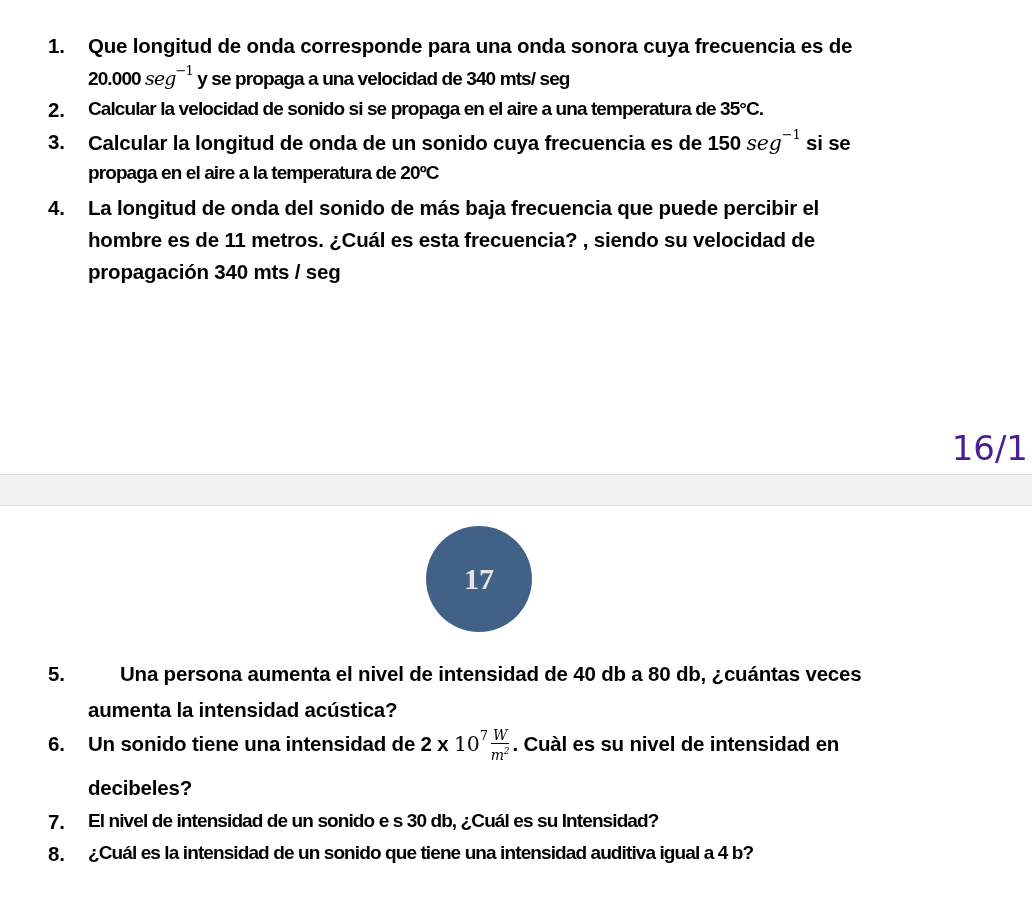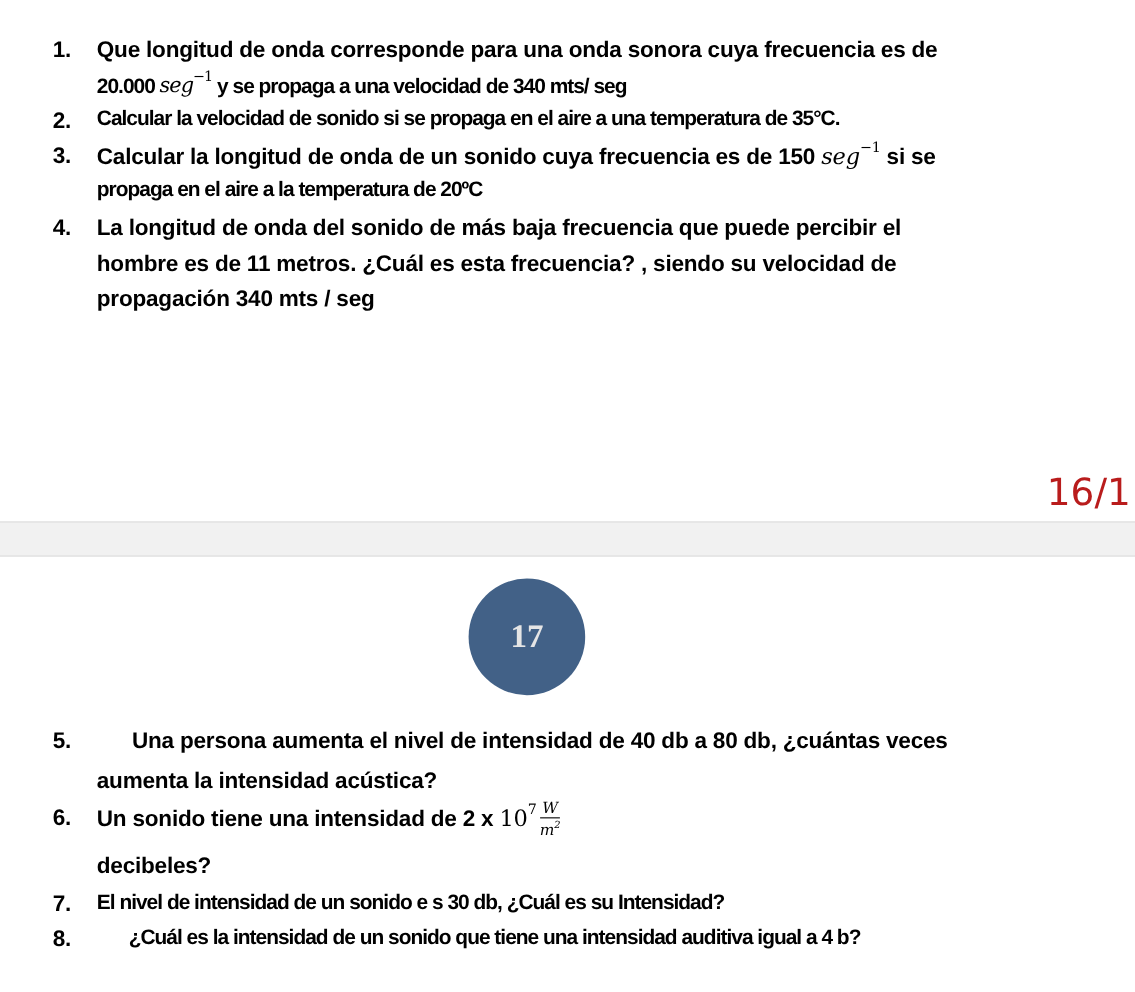--- a/index.html
+++ b/index.html
@@ -17,21 +17,21 @@
   .cond { letter-spacing: -0.9px; font-size: 19px; text-align: center; }
   .math { font-family: "DejaVu Serif", "Liberation Serif", serif; font-style: italic; font-weight: normal; }
   .math sup { font-size: 13px; font-style: normal; position: relative; top: -3px; }
   .frac { display: inline-block; vertical-align: middle; text-align: center; font-family: "DejaVu Serif", serif; font-style: italic; font-weight: normal; font-size: 14px; line-height: 15px; margin: 0 3px; }
   .frac .n { display: block; border-bottom: 1.5px solid #000; padding: 0 2px; }
   .frac .d { display: block; }
   .frac .d sup { font-size: 9px; }
 
   #page-sep-label {
     position: absolute; right: 4px; top: 428px;
-    font-size: 34px; color: #b91c1c; font-weight: normal;
+    font-size: 34px; color: #4c1d95; font-weight: normal;
     font-family: "DejaVu Sans", sans-serif;
   }
   #page-gap {
     position: absolute; left: 0; top: 474px; width: 1032px; height: 30px;
     background: #f1f1f1; border-top: 1px solid #dcdcdc; border-bottom: 1px solid #dcdcdc;
   }
   #page-badge {
     position: absolute; left: 426px; top: 526px; width: 106px; height: 106px;
     border-radius: 50%; background: #426187; color: #e5e5e5;
     display: flex; align-items: center; justify-content: center;
@@ -75,26 +75,26 @@
 
 <div class="q" style="top:662px;">
   <span class="num">5.</span>
   <span class="line" style="top:0;margin-left:32px;">Una persona aumenta el nivel de intensidad de 40 db a 80 db, ¿cuántas veces</span>
   <span class="line" style="top:36px;text-align:right;">aumenta la intensidad acústica?</span>
 </div>
 
 <div class="q" style="top:732px;">
   <span class="num">6.</span>
   <span class="line" style="top:-4px;">
-    <span>Un sonido tiene una intensidad de 2 x </span><span class="math" style="font-style:normal;"><span>10</span><sup>7</sup></span><span class="frac"><span class="n">W</span><span class="d"><span>m</span><sup>2</sup></span></span>
+    <span>Un sonido tiene una intensidad de 2 x </span><span class="math" style="font-style:normal;"><span>10</span><sup>7</sup></span><span class="frac"><span class="n">W</span><span class="d"><span>m</span><sup>2</sup></span></span><span>.  Cuàl es su nivel de intensidad  en</span>
   </span>
   <span class="line" style="top:44px;">decibeles?</span>
 </div>
 
 <div class="q" style="top:810px;">
   <span class="num">7.</span>
   <span class="line cond" style="top:0;">El nivel de intensidad de un sonido e s 30 db, ¿Cuál es su Intensidad?</span>
 </div>
 
 <div class="q" style="top:842px;">
   <span class="num">8.</span>
-  <span class="line cond" style="top:0;margin-left:29px;">¿Cuál es la intensidad de un sonido que tiene una intensidad auditiva igual a 4 b?</span>
+  <span class="line cond" style="top:0;">¿Cuál es la intensidad de un sonido que tiene una intensidad auditiva igual a 4 b?</span>
 </div>
 
 </body></html>

